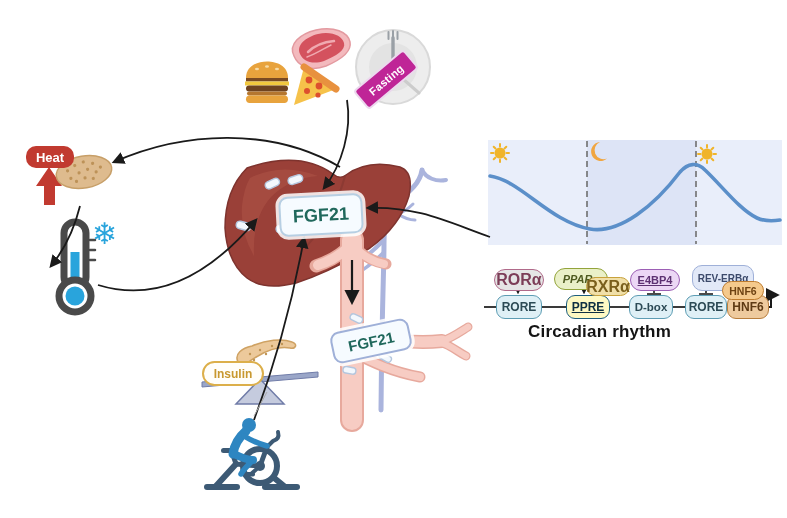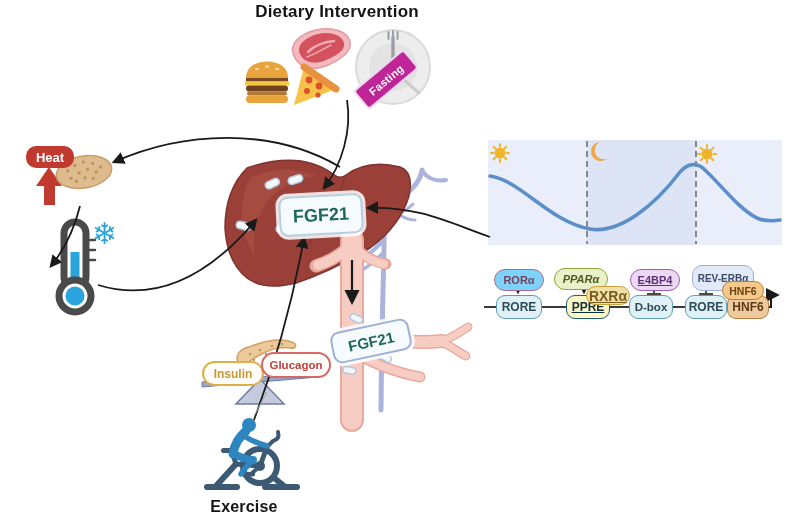--- a/index.html
+++ b/index.html
@@ -253,45 +253,43 @@
           <path d="M654,289 L654,293"></path>
           <path d="M647,294 L661,294"></path>
         </g>
       <g>
           <path d="M706,289 L706,293"></path>
           <path d="M699,294 L713,294"></path>
         </g>
     </g>
   </svg>
 
-  <div class="ttl" style="left:247px;top:2px;width:180px;font-size:17px;">Dietary Intervention</div>
-
-
-  <div class="ttl" style="left:198px;top:498px;width:92px;font-size:16px;">Exercise</div>
-
+
+
+
+  <div class="ttl" style="left:512px;top:322px;width:175px;font-size:17px;">Circadian rhythm</div>
 
   <div class="tag" style="left:26px;top:146px;width:48px;height:22px;background:#c13a30;color:#fff;font-size:13px;border-radius:10px;">Heat</div>
 
   <div class="abs" style="left:92px;top:219px;font-size:30px;color:#29a4dc;line-height:1;">❄</div>
 
   <div class="tag" style="left:353px;top:67px;width:62px;height:21px;background:#bf2597;color:#fff;font-size:11px;
               border:2px solid #ecd9ee;transform:rotate(-40deg);letter-spacing:.3px;">Fasting</div>
 
   <div class="fgfbox" style="left:279px;top:195px;width:80px;height:36px;font-size:18px;transform:rotate(-3deg);">FGF21</div>
 
   <div class="fgfbox" style="left:331px;top:325px;width:76px;height:28px;font-size:15px;transform:rotate(-12deg);
               border-color:#9fb0d8;">FGF21</div>
 
   <div class="balpill" style="left:202px;top:361px;width:58px;height:21px;border-color:#dcaf4a;color:#c8982f;font-size:12px;">Insulin</div>
 
-  <div class="balpill" style="left:261px;top:352px;width:66px;height:22px;border-color:#d96666;color:#c33d3d;font-size:11.5px;">Glucagon</div>
-
-  <div class="pill" style="left:494px;top:269px;width:48px;height:20px;background:#7dd3fc;border-color:#b06a8a;color:#7c3d57;font-size:11px;">RORα</div>
+
+  <div class="pill" style="left:494px;top:269px;width:48px;height:20px;background:#e5e5e5;border-color:#b06a8a;color:#7c3d57;font-size:16px;">RORα</div>
   <div class="pill" style="left:554px;top:268px;width:52px;height:20px;background:#eaf0c8;border-color:#93a43b;color:#4e5a20;font-size:11px;font-style:italic;">PPARα</div>
-  <div class="pill" style="left:586px;top:286px;width:42px;height:17px;background:#f0dfa8;border-color:#c8a23c;color:#7a5f1c;font-size:14px;z-index:4;text-decoration:underline;">RXRα</div>
+  <div class="pill" style="left:586px;top:277px;width:42px;height:17px;background:#f0dfa8;border-color:#c8a23c;color:#7a5f1c;font-size:16px;z-index:4;">RXRα</div>
   <div class="pill" style="left:630px;top:269px;width:48px;height:20px;background:#ecd7f5;border-color:#9c5fb5;color:#5d3172;font-size:11px;text-decoration:underline;">E4BP4</div>
   <div class="pill" style="left:692px;top:265px;width:60px;height:24px;background:#e2e9f8;border-color:#9fb0d8;color:#3c4a6b;font-size:10px;border-radius:10px;">REV-ERBα</div>
   <div class="pill" style="left:722px;top:281px;width:40px;height:17px;background:#f5c98c;border-color:#bf7c2e;color:#6e4212;font-size:10.5px;z-index:4;">HNF6</div>
 
   <div class="gbox" style="left:496px;top:295px;width:44px;height:22px;font-size:12px;">RORE</div>
   <div class="gbox" style="left:566px;top:295px;width:42px;height:22px;font-size:12px;background:#fef9c3;border-color:#1d5e7e;color:#0e2f42;text-decoration:underline;">PPRE</div>
   <div class="gbox" style="left:629px;top:295px;width:42px;height:22px;font-size:11.5px;text-align:center;">D-box</div>
   <div class="gbox" style="left:685px;top:295px;width:40px;height:22px;font-size:12px;">RORE</div>
   <div class="gbox" style="left:727px;top:295px;width:40px;height:22px;font-size:12px;background:#eeca9e;border-color:#b97f3e;color:#5e3a14;">HNF6</div>
 

